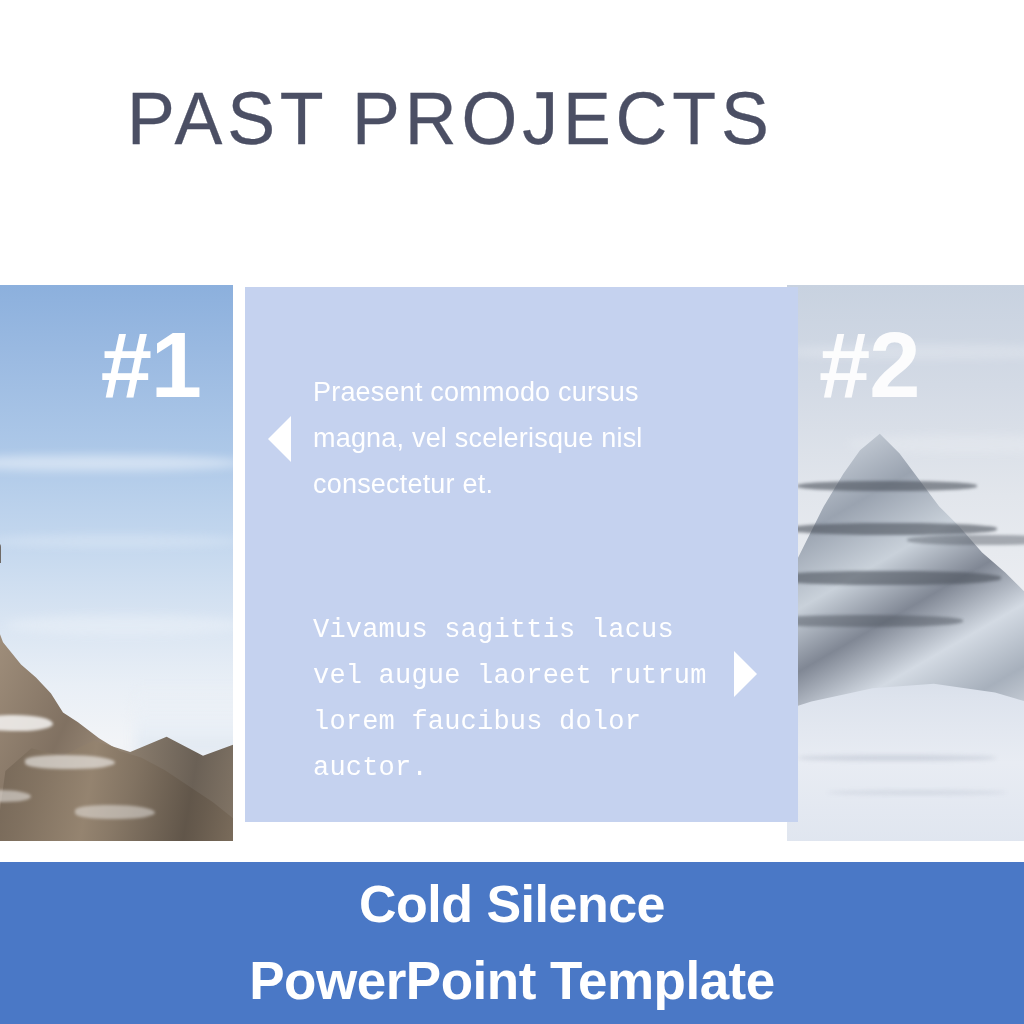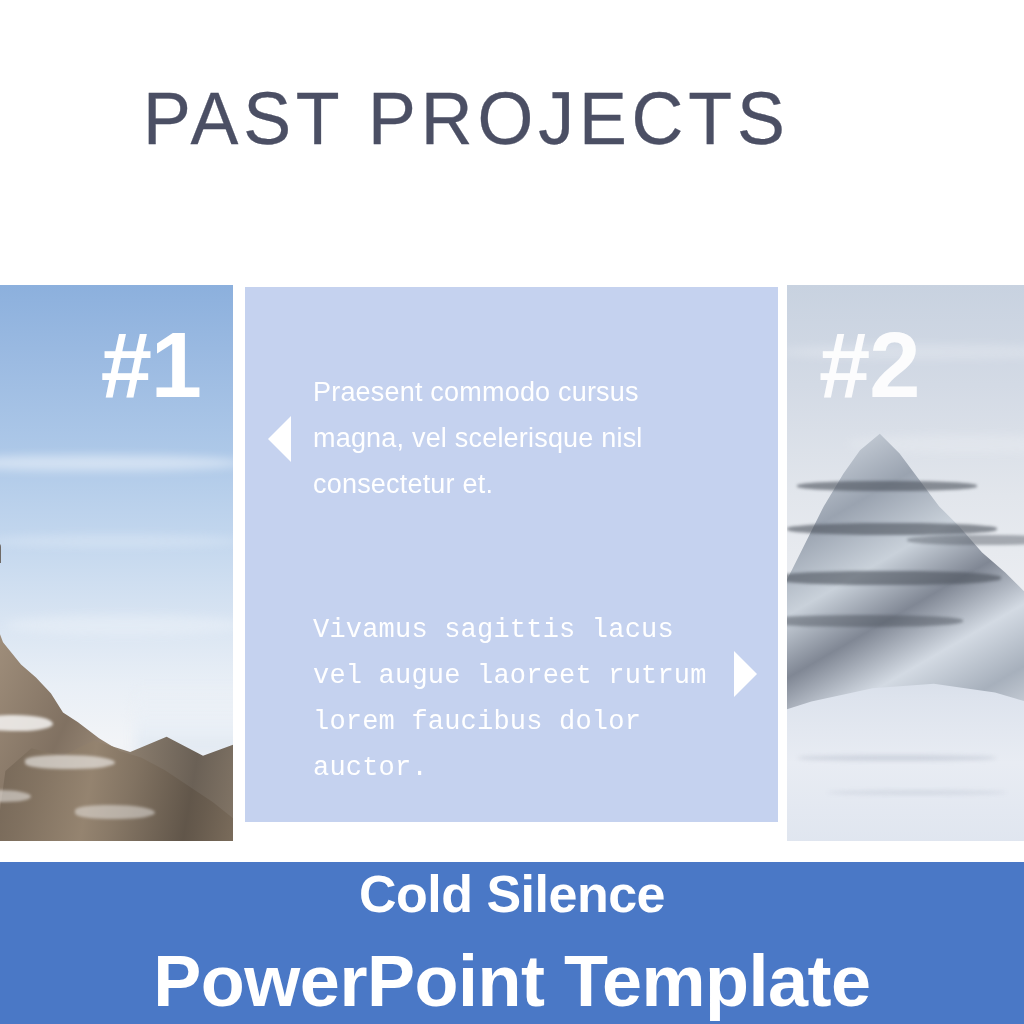--- a/index.html
+++ b/index.html
@@ -26,21 +26,20 @@
   
   .title-area {
     position: absolute;
     left: 0;
     top: 74px;
     width: 900px;
     height: 90px;
     display: flex;
     align-items: center;
     justify-content: center;
-    margin-left: 16px;
   }
   .slide-title {
     font-family: "Liberation Sans", sans-serif;
     font-size: 74px;
     font-weight: 300;
     letter-spacing: 5px;
     color: #4b4f64;
     white-space: nowrap;
     line-height: 1;
     transform: scaleX(0.97);
@@ -199,20 +198,21 @@
   .badge-2 { left: 32px; top: 34px; opacity: .94; }
 
   
   .center-panel {
     position: absolute;
     left: 245px;
     top: 2px;
     width: 533px;
     height: 535px;
     background: #c5d2ef;
+    padding-left: 20px;
   }
 
   .quote-block {
     position: absolute;
     left: 68px;
     width: 396px;
     color: #ffffff;
     font-family: "Liberation Sans", sans-serif;
     font-size: 27px;
     font-weight: 300;
@@ -257,21 +257,21 @@
   }
   .banner-line {
     font-family: "Liberation Sans", sans-serif;
     font-weight: 700;
     color: #ffffff;
     line-height: 1.12;
     letter-spacing: -0.5px;
     white-space: nowrap;
   }
   .banner-line-1 { font-size: 52px; margin-bottom: 18px; }
-  .banner-line-2 { font-size: 72px; }
+  .banner-line-2 { font-size: 53px; }
 </style>
 </head>
 <body>
 
 <div class="slide">
 
   <div class="title-area">
     <div class="slide-title">PAST PROJECTS</div>
   </div>
 

